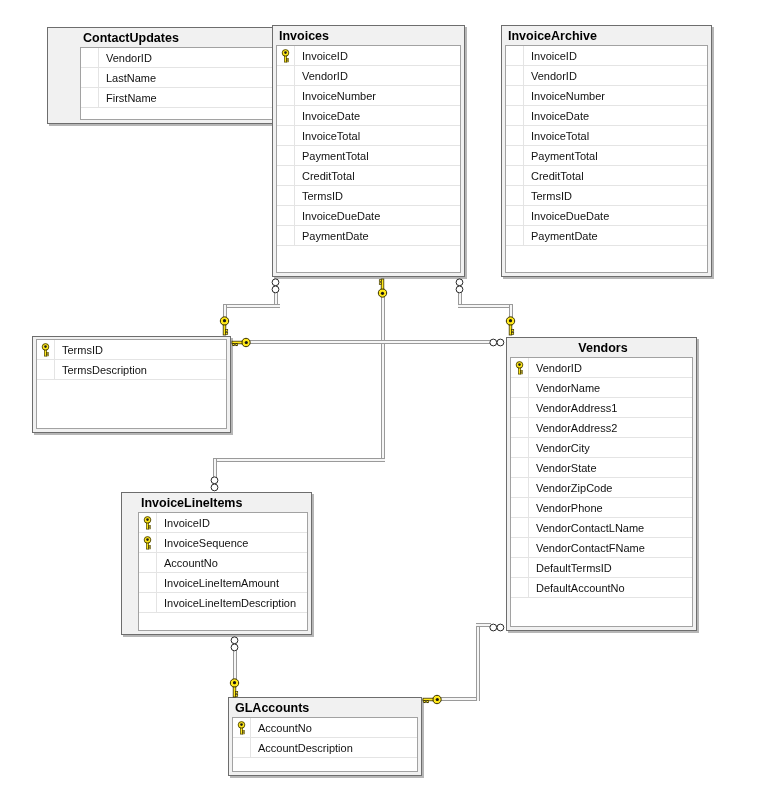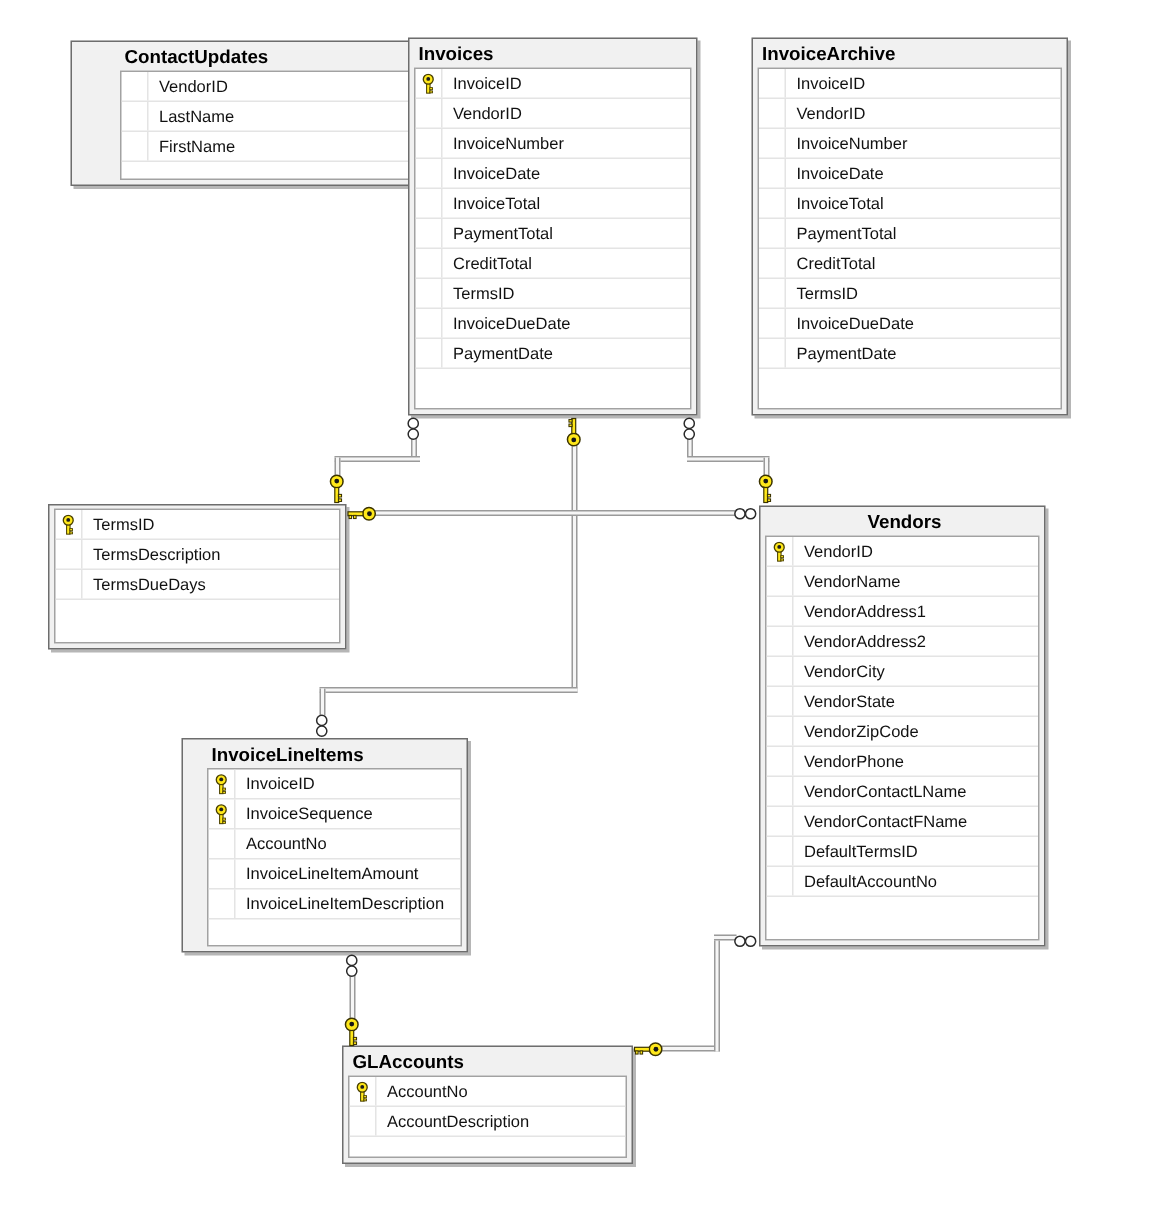--- a/index.html
+++ b/index.html
@@ -268,24 +268,20 @@
               <rect x="5.5" y="9.4" width="1.8" height="1.4" fill="#ffe81a" stroke="#4a4000" stroke-width="0.6"></rect>
               <rect x="5.5" y="11.6" width="1.8" height="1.3" fill="#ffe81a" stroke="#4a4000" stroke-width="0.6"></rect>
             </svg>
           </span>
           <span class="col-label">TermsID</span>
         </div>
         <div class="col-row">
           <span class="col-icon"></span>
           <span class="col-label">TermsDescription</span>
         </div>
-        <div class="col-row">
-          <span class="col-icon"></span>
-          <span class="col-label">TermsDueDays</span>
-        </div>
         <div class="col-filler"></div>
       </div>
     </div>
     <div class="tbl" style="left: 506px; top: 337px; width: 191px; height: 294px; z-index: 3; text-align: center;">
       <div class="tbl-title">Vendors</div>
       <div class="tbl-panel">
         <div class="col-row">
           <span class="col-icon">
             <svg width="9" height="14" viewBox="0 0 9 14">
               <circle cx="4.5" cy="3.9" r="3.3" fill="#ffe81a" stroke="#4a4000" stroke-width="0.9"></circle>

